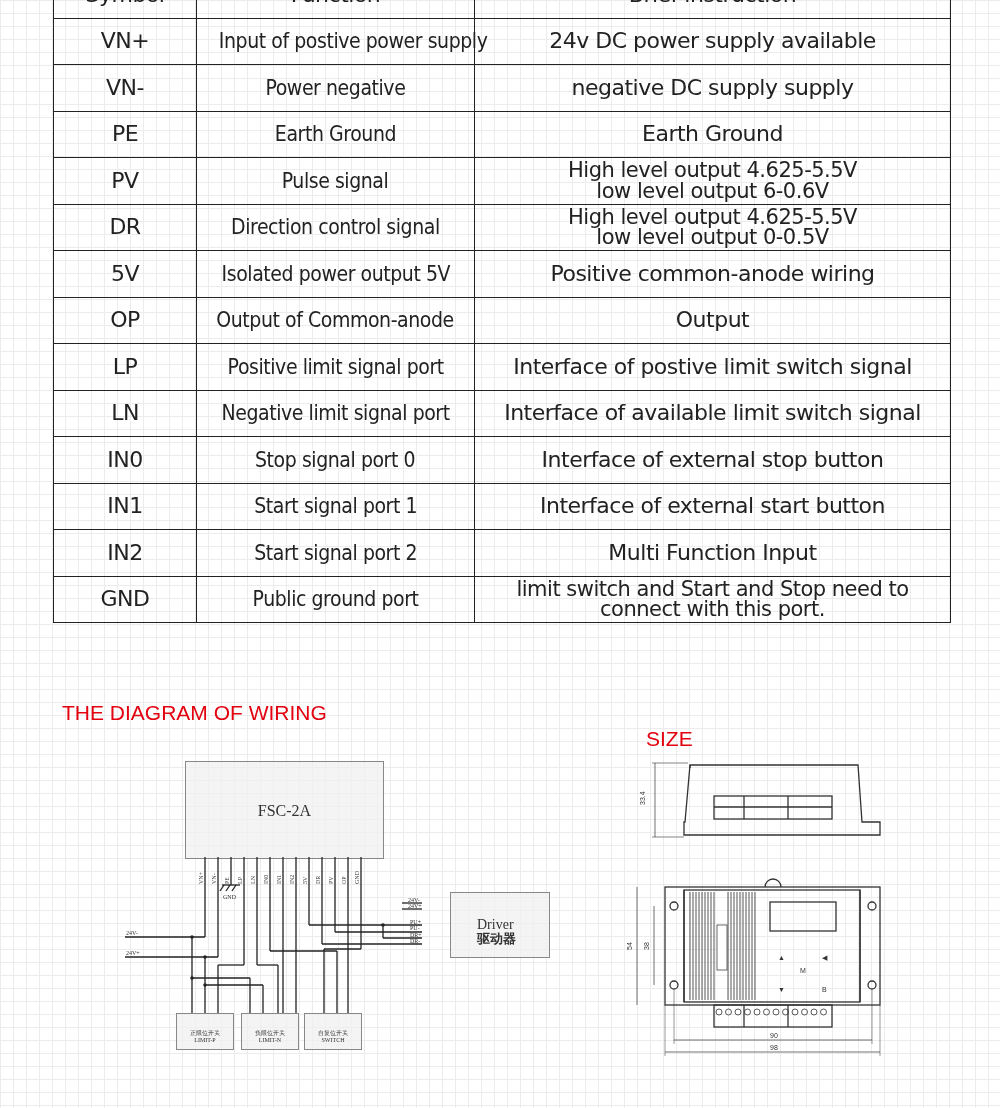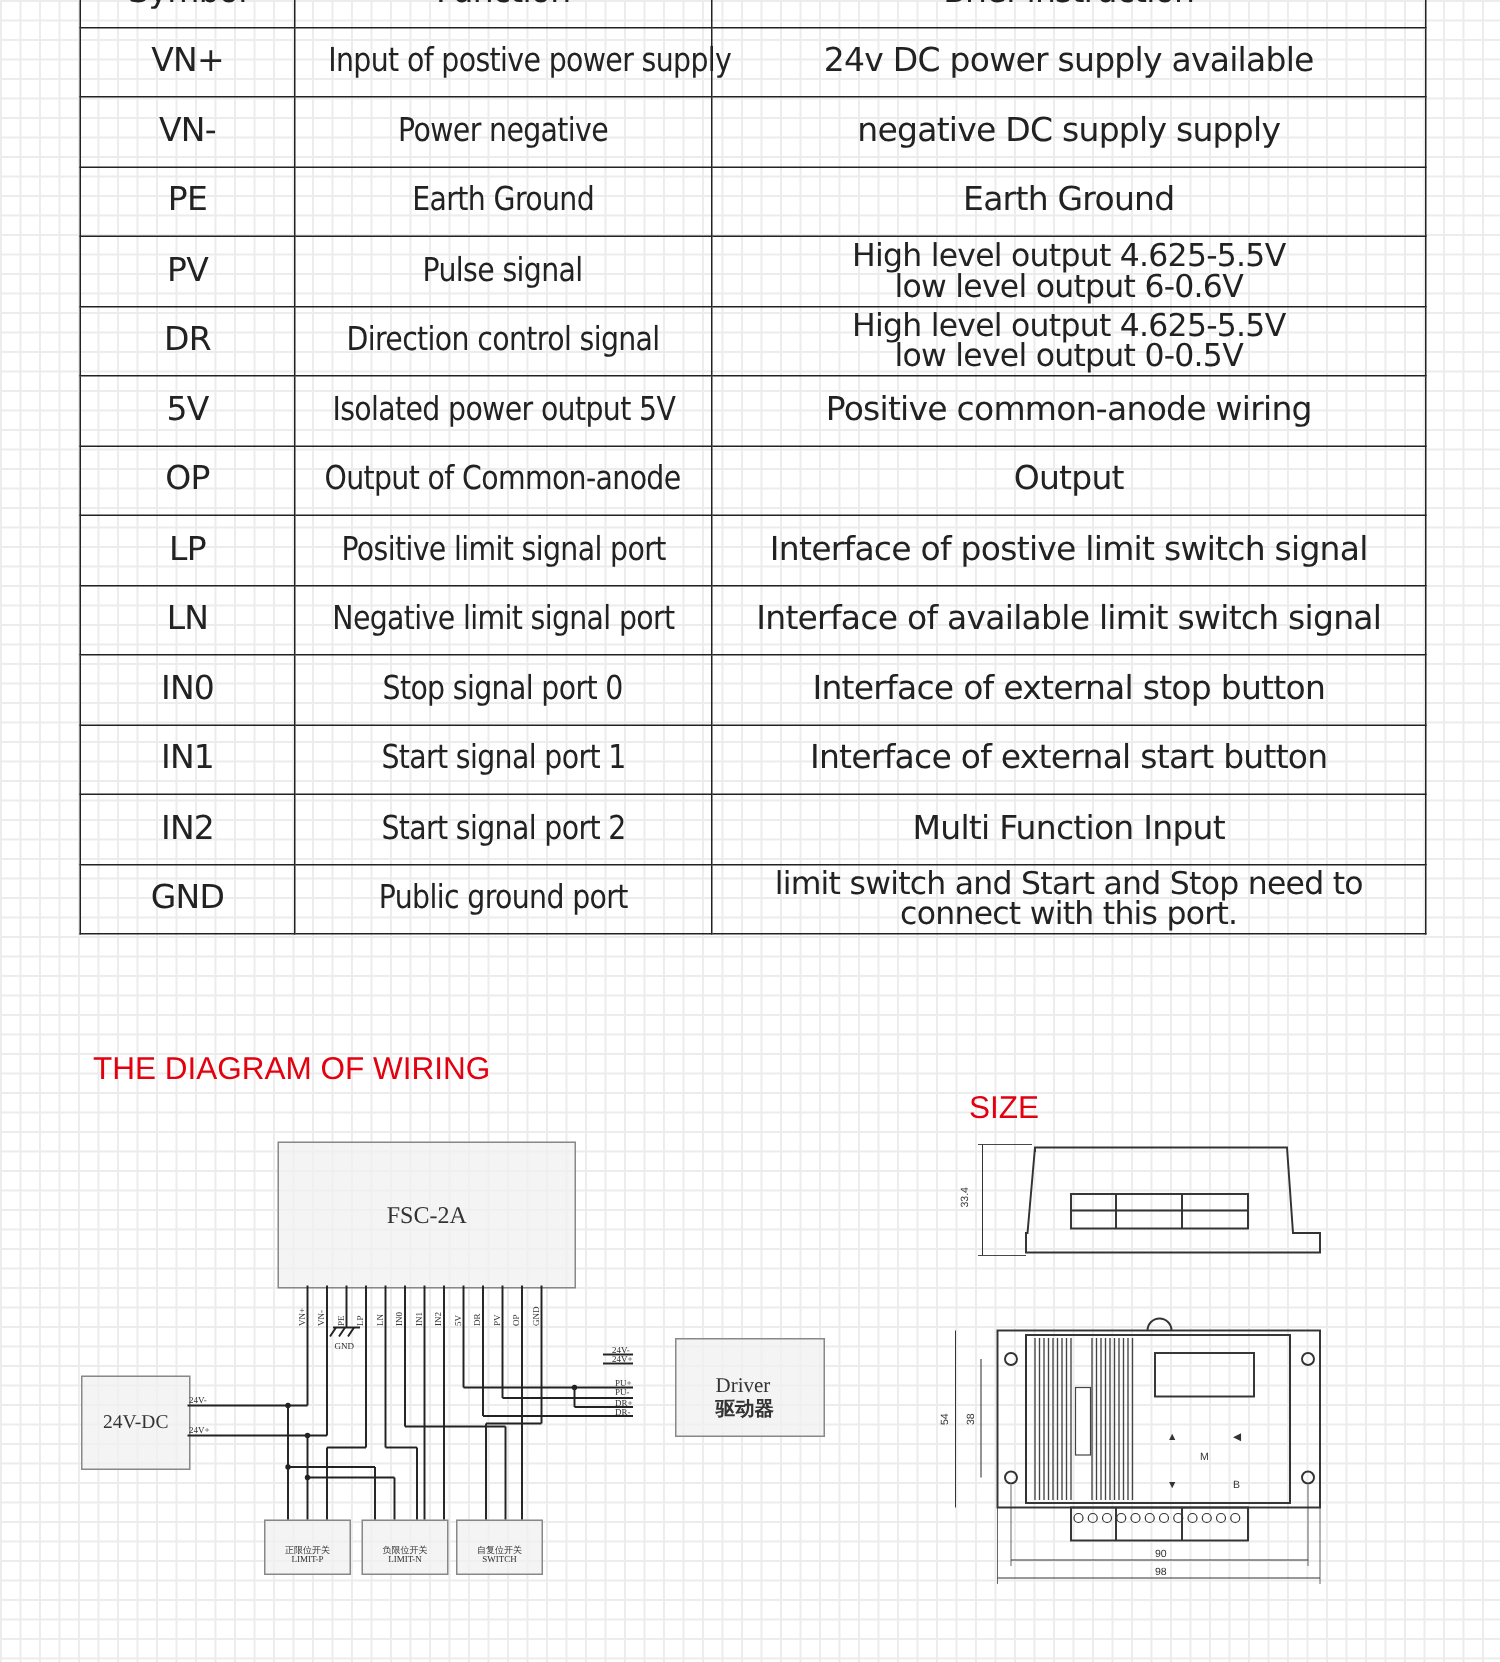--- a/index.html
+++ b/index.html
@@ -154,23 +154,20 @@
 
 <div class="heading" style="left:62px; top:701px;">THE DIAGRAM OF WIRING</div>
 <div class="heading" style="left:646px; top:707px;margin-top:20px;">SIZE</div>
 
 <div class="diag" style="left:0; top:0; width:600px; height:1108px;">
 
   <div class="box" style="left:185px; top:761px; width:197px; height:96px;">
     <div class="lbl-serif" style="left:0; width:197px; top:40px; text-align:center; font-size:16px;">FSC-2A</div>
   </div>
 
-  <div class="box" style="left:54px; top:917px; width:71px; height:61px;">
-    <div class="lbl-serif" style="left:0; width:71px; top:22px; text-align:center; font-size:13px;">24V-DC</div>
-  </div>
 
   <div class="box" style="left:422px; top:892px; width:98px; height:64px;margin-left:28px;">
     <div class="lbl-serif" style="left:26px; top:24px; font-size:14px;">Driver</div>
     <div class="lbl-serif" style="left:26px; top:37px; font-size:13px;font-weight:bold;">驱动器</div>
   </div>
 
   <div class="box" style="left:176px; top:1013px; width:56px; height:35px;">
     <div class="lbl-serif" style="left:0;width:56px;text-align:center;top:15px;font-size:6px;">正限位开关</div>
     <div class="lbl-serif" style="left:0;width:56px;text-align:center;top:23px;font-size:6px;">LIMIT-P</div>
   </div>

